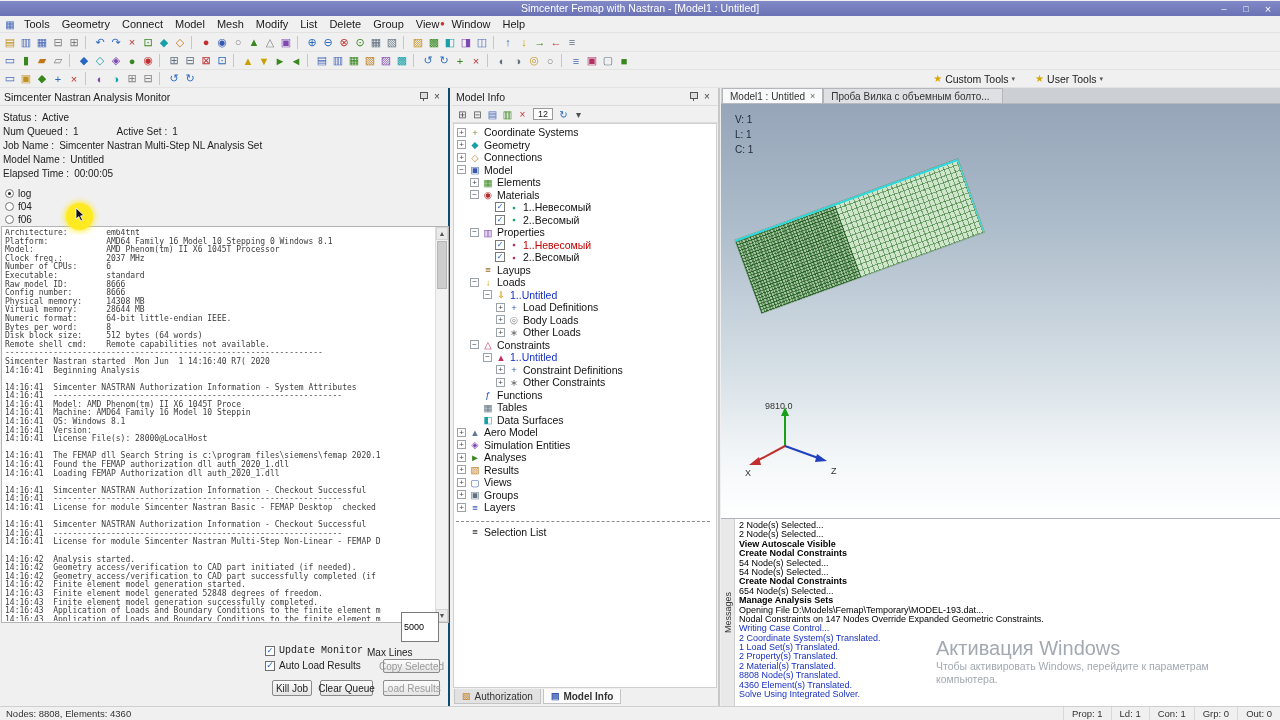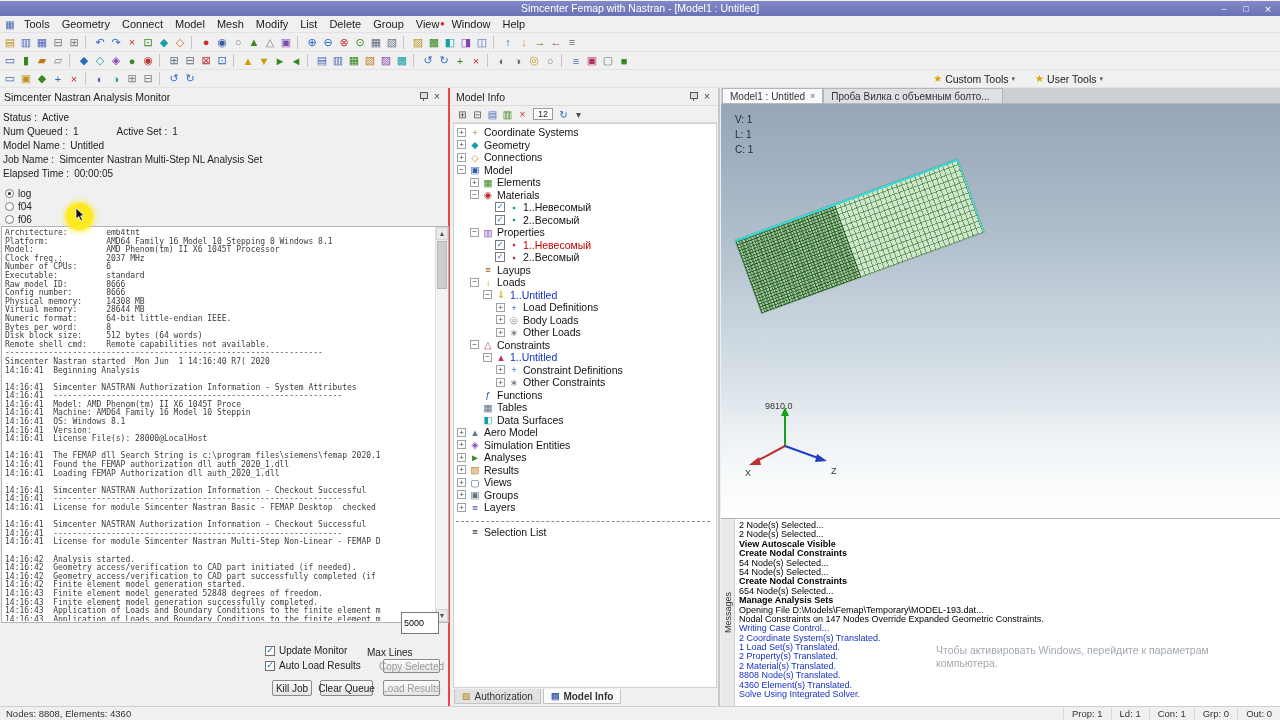--- a/index.html
+++ b/index.html
@@ -41,21 +41,21 @@
   
   .phead{height:18px;display:flex;align-items:center;padding:0 4px;background:#f0f0f0;border-bottom:1px solid #dcdcdc;font-size:10.5px;color:#222;}
   .phead .ptitle{flex:1;white-space:nowrap;overflow:hidden;}
   .phead-ic{width:14px;height:12px;display:flex;align-items:center;justify-content:center;color:#555;font-size:9px;}
   .pin-icon{position:relative;width:10px;height:11px;}
   .pin-icon::before{content:"";position:absolute;left:2px;top:1px;width:6px;height:5px;border:1px solid #555;background:#ddd;}
   .pin-icon::after{content:"";position:absolute;left:5px;top:7px;width:1px;height:3px;background:#555;}
   .close-icon::before{content:"×";font-size:10px;color:#444;}
 
   
-  .monitor{position:absolute;left:0;top:88px;width:450px;height:618px;background:#f0f0f0;border-right:2px solid #ef4444;}
+  .monitor{position:absolute;left:0;top:88px;width:450px;height:618px;background:#f0f0f0;border-right:2px solid #0c4a6e;}
   .mon-info{padding:4px 4px 0 3px;font-size:10px;color:#222;}
   .irow{height:14px;display:flex;align-items:center;gap:5px;white-space:nowrap;}
   .irow .ilabel{color:#222;}
   .irow .spacer{width:28px;}
   .radios{margin:7px 0 0 2px;}
   .radio{display:flex;align-items:center;gap:4px;height:13px;}
   .rdot{width:9px;height:9px;border:1px solid #777;border-radius:50%;background:#fff;position:relative;flex:0 0 auto;}
   .radio.on .rdot::after{content:"";position:absolute;inset:2px;background:#222;border-radius:50%;}
   .rlabel{font-size:10px;}
   .logbox{position:absolute;left:1px;top:138px;width:448px;height:397px;background:#fff;border:1px solid #b4b4b4;overflow:hidden;}
@@ -64,24 +64,24 @@
   .vscroll{position:absolute;right:0;top:0;bottom:0;width:13px;background:#f2f2f2;border-left:1px solid #ddd;}
   .varrow{position:absolute;left:0;right:0;height:13px;display:flex;align-items:center;justify-content:center;font-size:7px;color:#555;background:#eaeaea;border:1px solid #d4d4d4;}
   .varrow.up{top:0;}
   .varrow.down{bottom:0;}
   .varrow.up::before{content:"▲";}
   .varrow.down::before{content:"▼";}
   .vthumb{position:absolute;top:14px;left:1px;right:1px;height:48px;background:#cdcdcd;border:1px solid #b6b6b6;}
   .cb{display:flex;align-items:center;gap:4px;font-size:10px;color:#222;position:absolute;}
   .cbbox{width:10px;height:10px;border:1px solid #6f6f6f;background:#fff;display:flex;align-items:center;justify-content:center;font-size:9px;color:#1560c0;flex:0 0 auto;}
   .cbbox.checked::before{content:"✓";margin-top:-1px;}
-  #cb-update{left:265px;top:557px;}
+  #cb-update{left:265px;top:557px;font-family:Liberation Mono, monospace;}
   #cb-auto{left:265px;top:572px;}
   .maxlines-label{position:absolute;left:367px;top:559px;font-size:10px;}
-  .maxlines-input{position:absolute;left:401px;top:524px;width:38px;height:22px;border:1px solid #7a7a7a;font-size:9px;padding:6px 2px;font-family:"Liberation Sans",sans-serif;}
+  .maxlines-input{position:absolute;left:401px;top:524px;width:38px;height:30px;border:1px solid #7a7a7a;font-size:9px;padding:6px 2px;font-family:"Liberation Sans",sans-serif;}
   .mbtn{position:absolute;height:16px;border:1px solid #8a8a8a;background:linear-gradient(#fdfdfd,#e4e4e4);font-size:10px;color:#222;display:flex;align-items:center;justify-content:center;border-radius:2px;white-space:nowrap;}
   .mbtn.disabled{color:#9a9a9a;}
   #btn-copy{left:383px;top:571px;width:57px;height:14px;}
   #btn-kill{left:272px;top:592px;width:40px;}
   #btn-clear{left:320px;top:592px;width:53px;}
   #btn-load{left:383px;top:592px;width:57px;}
 
   
   .mi-panel{position:absolute;left:452px;top:88px;width:268px;height:618px;background:#f0f0f0;border-right:2px solid #c8c8c8;display:flex;flex-direction:column;}
   .mi-toolbar{height:17px;display:flex;align-items:center;gap:1px;padding:0 3px;background:#f0f0f0;border-bottom:1px solid #ddd;}
@@ -132,21 +132,21 @@
   .messages{position:absolute;left:0;top:430px;width:594px;height:188px;background:#fff;border-top:1px solid #aeb2b8;}
   .msg-tab{position:absolute;left:0;top:0;bottom:0;width:14px;background:#e9e9e9;border-right:1px solid #cfcfcf;display:flex;align-items:center;justify-content:center;}
   .msg-tab span{writing-mode:vertical-rl;transform:rotate(180deg);font-size:9px;color:#333;}
   .msg-list{position:absolute;left:18px;top:2px;right:8px;bottom:0;overflow:hidden;}
   .msg{font-size:9px;line-height:9.4px;height:9.4px;white-space:nowrap;color:#000;}
   .msg.b{color:#1830c0;}
   .msg.kb{font-weight:bold;}
   .msg-scroll{position:absolute;right:0;top:0;bottom:0;width:6px;background:#f0f0f0;border-left:1px solid #ddd;}
   .watermark{position:absolute;left:215px;top:118px;color:#a3a9b2;pointer-events:none;}
   .wm-title{font-size:20px;}
-  .wm-sub{font-size:10.5px;margin-top:7px;line-height:12.5px;}
+  .wm-sub{font-size:10.5px;line-height:12.5px;}
 
   
   .statusbar{position:absolute;left:0;top:706px;width:1280px;height:14px;background:#f0f0f0;border-top:1px solid #cfcfcf;display:flex;align-items:center;font-size:9.5px;color:#333;overflow:hidden;}
   .sb-left{padding-left:6px;white-space:nowrap;}
   .sb-cells{margin-left:auto;display:flex;height:100%;align-items:center;}
   .scell{padding:4px 8px;border-left:1px solid #d8d8d8;white-space:nowrap;height:100%;display:flex;align-items:center;}
 
   
   .cursor-hl{position:absolute;left:66px;top:203px;width:27px;height:27px;border-radius:50%;background:#ffe920;box-shadow:0 0 5px 2px rgba(255,233,32,.75);}
   .cursor-arrow{position:absolute;left:75px;top:207px;}
@@ -314,26 +314,26 @@
           <span>Active</span>
         </div>
       <div class="irow">
         <span class="ilabel">Num Queued :</span>
           <span>1</span>
         <span class="spacer"></span>
         <span class="ilabel">Active Set :</span>
           <span>1</span>
       </div>
       <div class="irow">
+          <span class="ilabel">Job Name :</span>
+          <span>Simcenter Nastran Multi-Step NL Analysis Set</span>
+        </div>
+      <div class="irow">
           <span class="ilabel">Model Name :</span>
           <span>Untitled</span>
-        </div>
-      <div class="irow">
-          <span class="ilabel">Job Name :</span>
-          <span>Simcenter Nastran Multi-Step NL Analysis Set</span>
         </div>
       <div class="irow">
           <span class="ilabel">Elapsed Time :</span>
           <span>00:00:05</span>
         </div>
       <div class="radios">
 
       <label class="radio on">
             <span class="rdot"></span>
             <span class="rlabel">log</span>
@@ -750,20 +750,21 @@
           <div class="msg b">2 Coordinate System(s) Translated.</div>
           <div class="msg b">1 Load Set(s) Translated.</div>
           <div class="msg b">2 Property(s) Translated.</div>
           <div class="msg b">2 Material(s) Translated.</div>
           <div class="msg b">8808 Node(s) Translated.</div>
           <div class="msg b">4360 Element(s) Translated.</div>
           <div class="msg b">Solve Using Integrated Solver.</div>
         </div>
       <div class="msg-scroll"></div>
       <div class="watermark">
+        <div class="wm-title">Активация Windows</div>
         <div class="wm-sub">
           <div>Чтобы активировать Windows, перейдите к параметрам</div>
           <div>компьютера.</div>
         </div>
       </div>
     </div>
   </div>
 
   <div class="statusbar">
     <span class="sb-left">Nodes: 8808, Elements: 4360</span>

